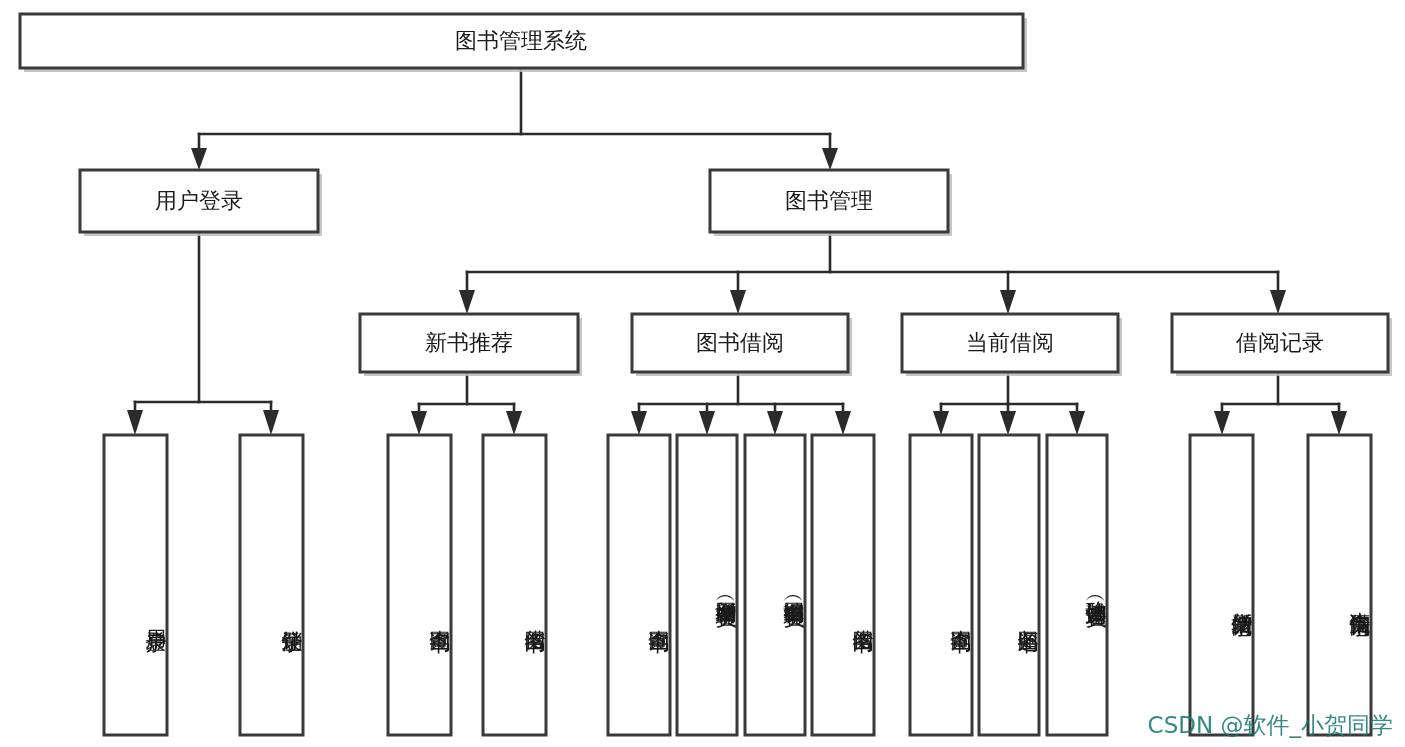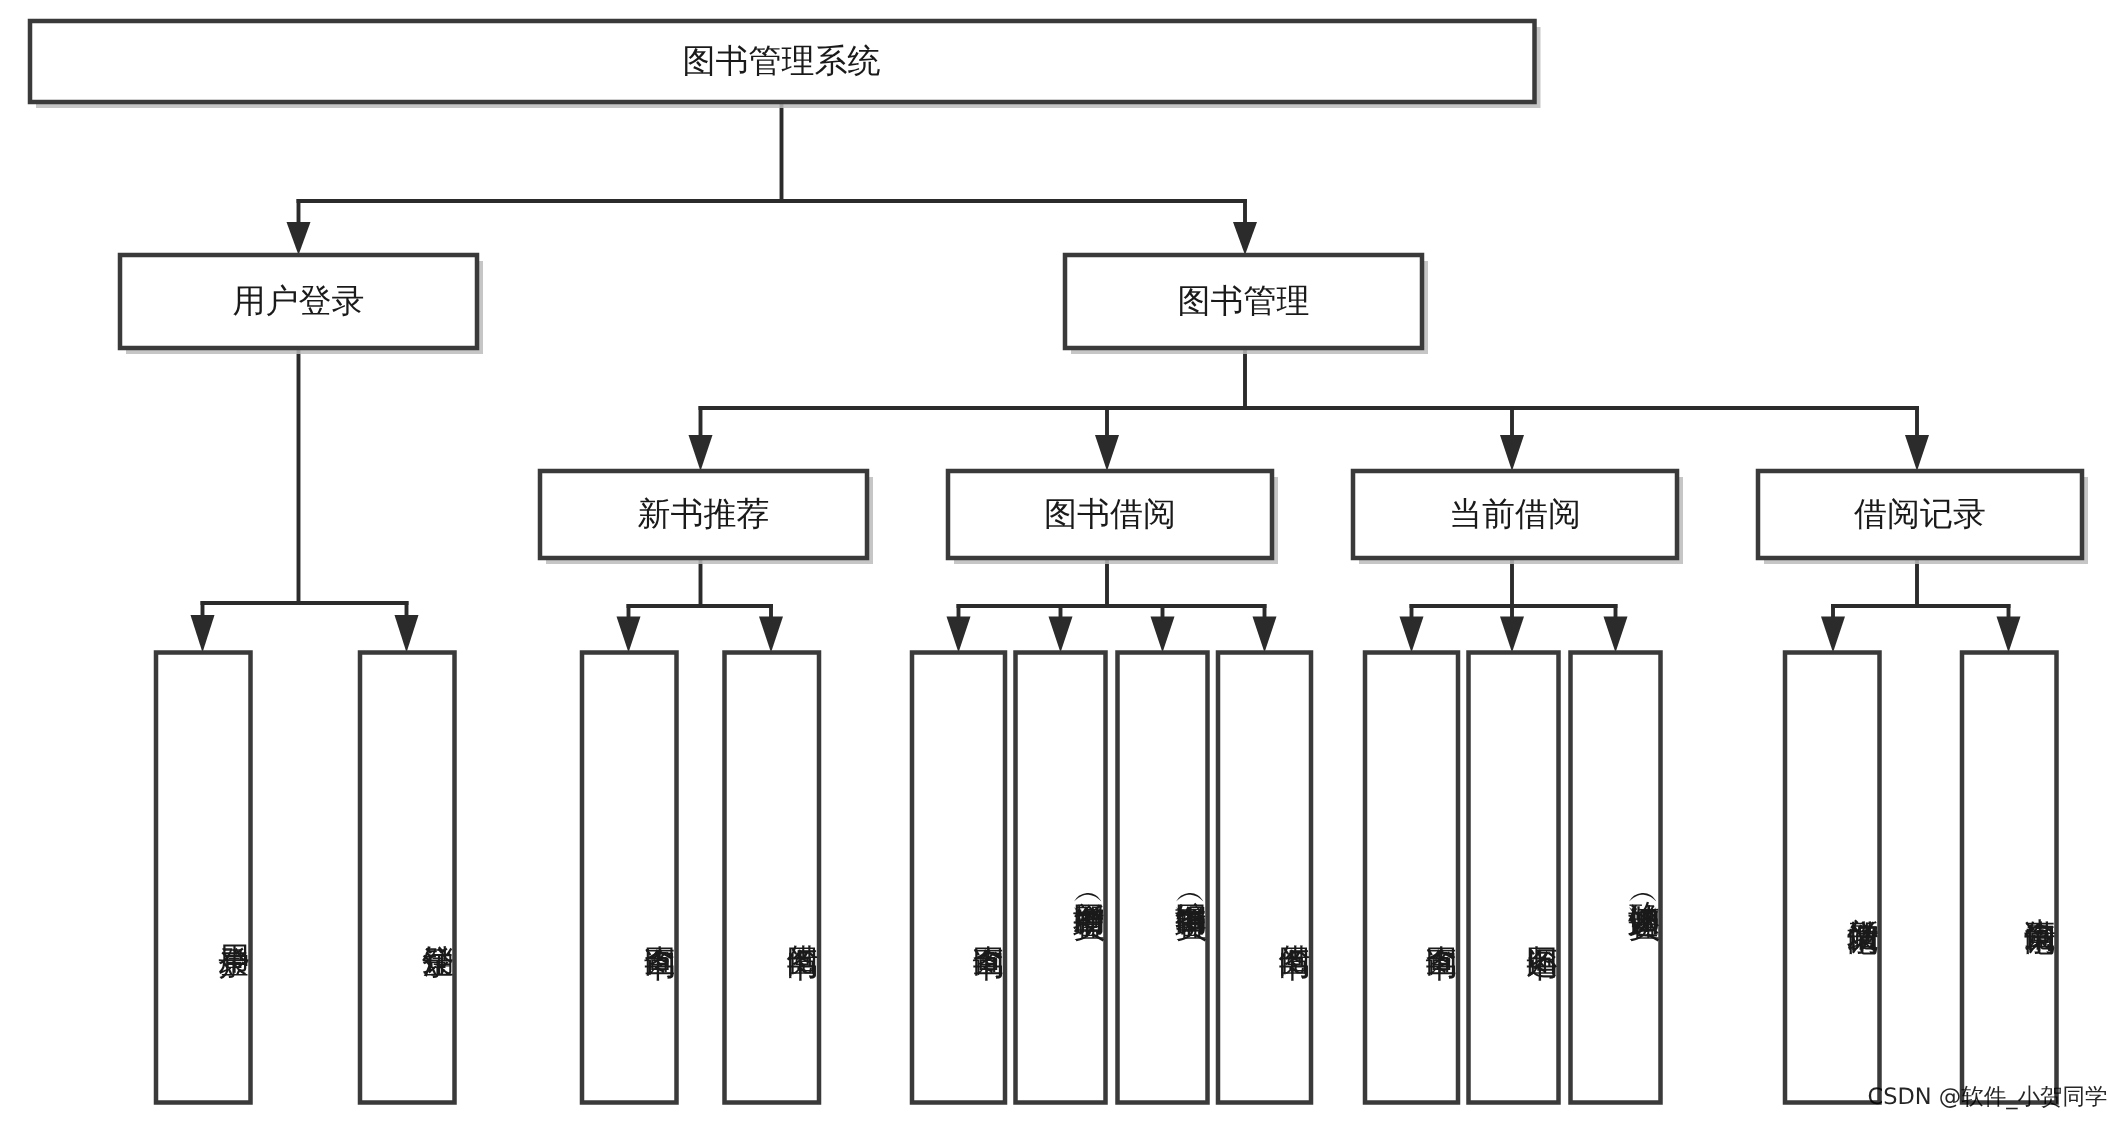--- a/index.html
+++ b/index.html
@@ -59,25 +59,25 @@
     text-orientation: upright;
     letter-spacing: 1px;
     display: flex;
     align-items: flex-start;
     justify-content: center;
     white-space: nowrap;
     pointer-events: none;
   }
   .watermark {
     position: absolute;
-    right: 0;
+    right: 12px;
     bottom: 6px;
     font-family: "DejaVu Sans", "Liberation Sans", sans-serif;
-    font-size: 15px;
-    color: #000000;
+    font-size: 23px;
+    color: #0f766e;
     opacity: 0.85;
     white-space: nowrap;
   }
 </style>
 </head>
 <body>
 
 <div id="canvas">
 
   <svg class="diagram" viewBox="0 0 1405 747">

